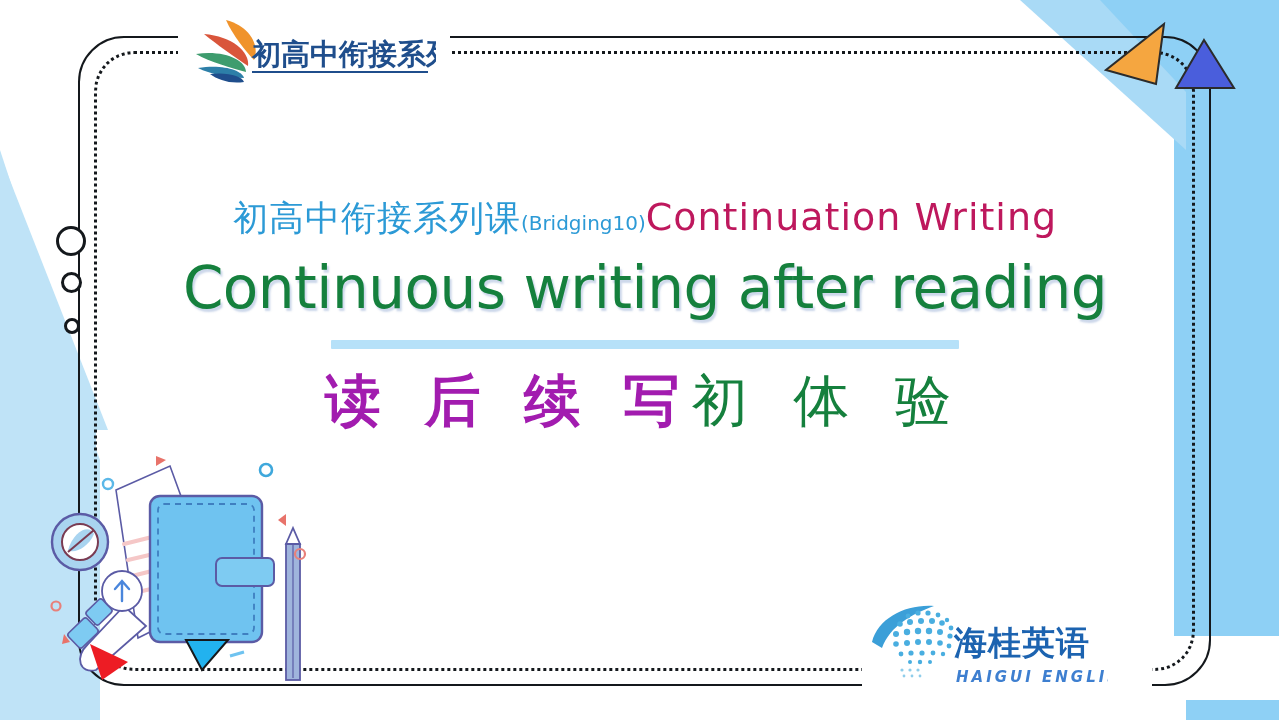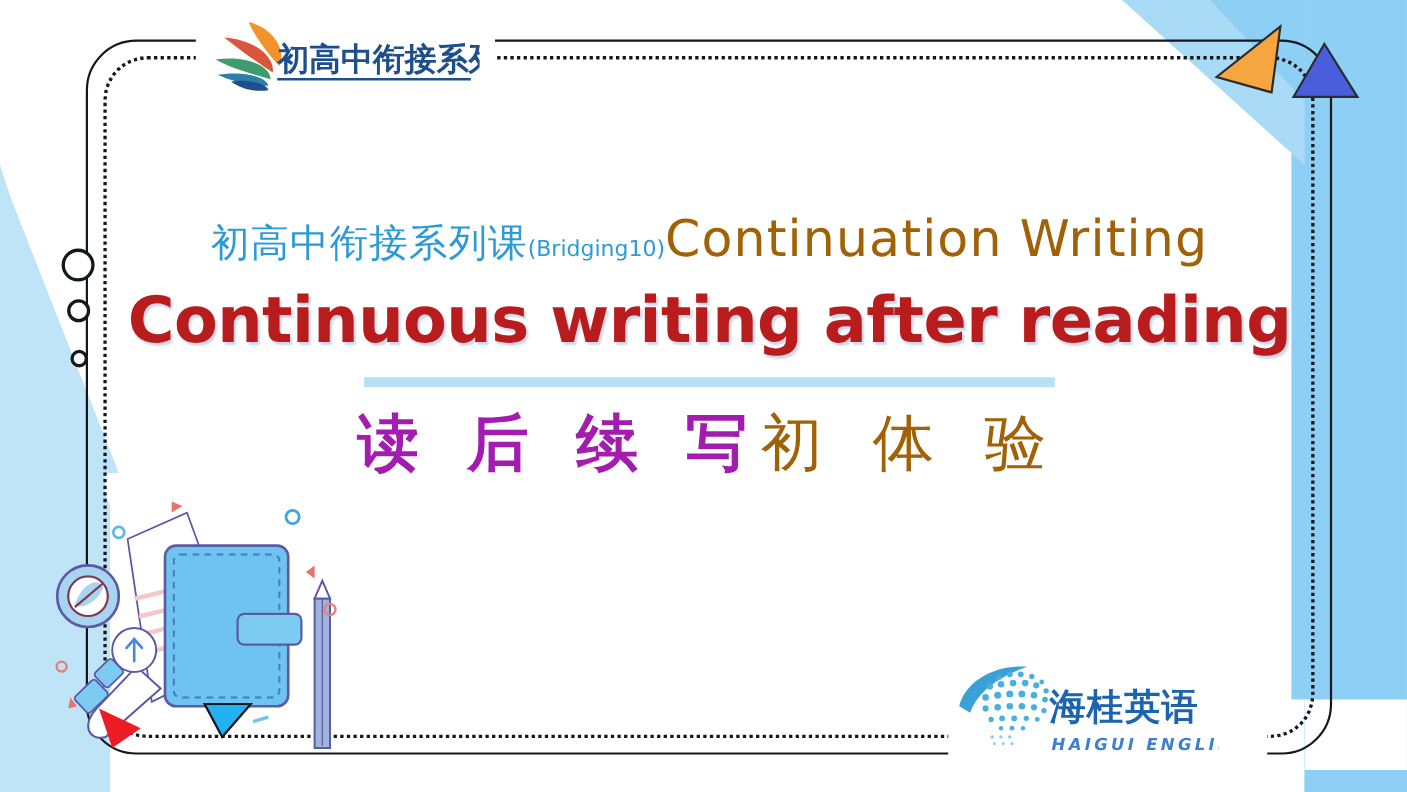--- a/index.html
+++ b/index.html
@@ -91,33 +91,33 @@
     font-weight:400;
     letter-spacing:1px;
   }
   .bridging {
     color:#2C9AD6;
     font-family:"DejaVu Sans", sans-serif;
     font-weight:400;
     font-size:20px;
   }
   .cont-writing {
-    color:#a16207;
+    color:#be185d;
     font-family:"DejaVu Sans", sans-serif;
     font-weight:400;
-    font-size:46px;
+    font-size:38px;
     letter-spacing:1px;
   }
 
   .line-headline {
     font-family:"DejaVu Sans", sans-serif;
-    font-weight:bold;
+    font-weight:normal;
     font-size:58px;
     line-height:76px;
-    color:#b91c1c;
+    color:#15803d;
     letter-spacing:-0.5px;
     text-shadow:2px 3px 2px rgba(120,150,200,0.38);
     white-space:nowrap;
   }
 
   .divider {
     width:628px;
     height:9px;
     background:#B6E1F9;
     margin:14px auto 8px auto;
@@ -125,21 +125,21 @@
   }
 
   .line-cn-big {
     font-family:"DejaVu Serif", serif;
     font-size:56px;
     line-height:86px;
     white-space:nowrap;
     letter-spacing:12px;
   }
   .cn-red  { color:#a21caf; font-weight:bold; }
-  .cn-navy { color:#a16207; font-weight:400; letter-spacing:14px; }
+  .cn-navy { color:#15803d; font-weight:400; letter-spacing:14px; }
 </style>
 </head>
 <body>
 
 <svg id="bg" viewBox="0 0 1279 720">
   <rect x="0" y="0" width="1279" height="720" fill="#ffffff"></rect>
 
   <polygon points="1174,0 1279,0 1279,720 1186,720 1186,640 1279,640 1279,636 1174,636" fill="#8ED0F5"></polygon>
   <rect x="1186" y="0" width="93" height="640" fill="#8ED0F5"></rect>
 

